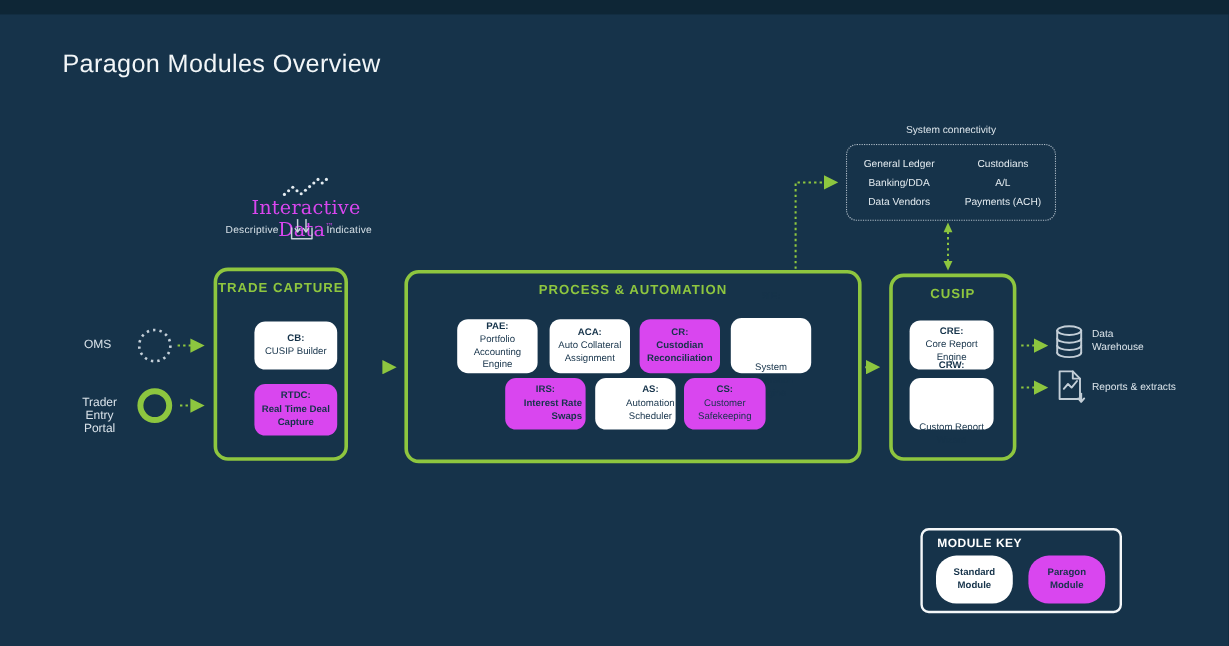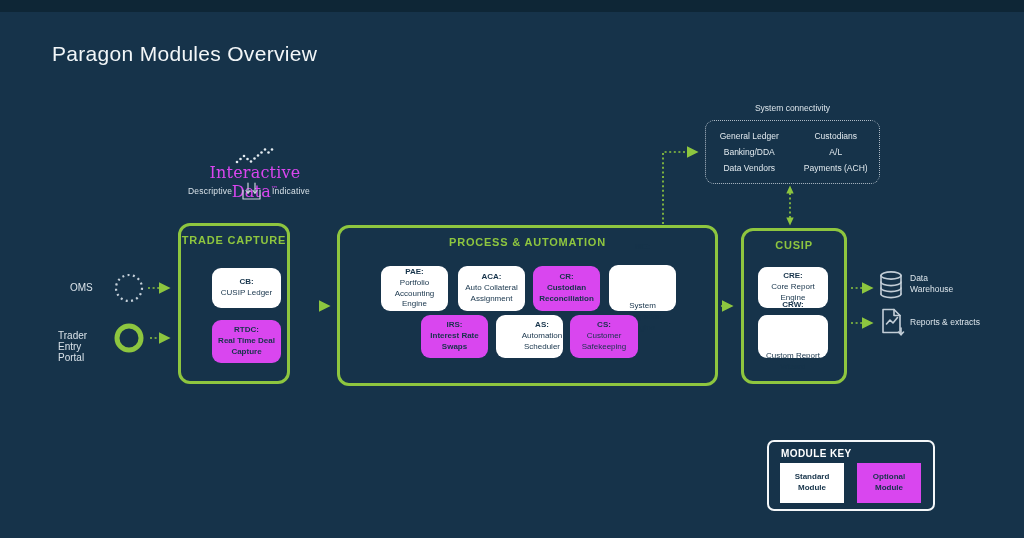--- a/index.html
+++ b/index.html
@@ -35,48 +35,48 @@
   .sysconn-box{left:705px;top:108px;width:175px;height:64px;border:1.5px dotted #AEBBC6;
     border-radius:9px;box-sizing:border-box;display:flex;}
   .sysconn-col{flex:1;display:flex;flex-direction:column;align-items:center;justify-content:center;gap:6px;
     font-size:8.5px;color:#E2EAEF;}
   
   .output-label{font-size:8.5px;color:#DCE5EB;line-height:1.3;}
   
   .modkey{left:767px;top:428px;width:168px;height:71px;border:2px solid #F4F7F9;border-radius:7px;
     box-sizing:border-box;}
   .modkey-title{position:absolute;left:12px;top:6px;font-size:10px;font-weight:bold;color:#FFFFFF;letter-spacing:.4px;}
-  .keybox{position:absolute;width:64px;height:40px;border-radius:0;display:flex;align-items:center;justify-content:center;
+  .keybox{position:absolute;width:64px;height:40px;border-radius:17px;display:flex;align-items:center;justify-content:center;
     text-align:center;font-size:8px;font-weight:bold;color:#16334A;line-height:1.35;padding:0 6px;box-sizing:border-box;}
   svg.overlay{position:absolute;left:0;top:0;pointer-events:none;}
   .dot-line{stroke:#8DC63F;stroke-width:1.7;stroke-dasharray:2 2.6;fill:none;}
   .icon-stroke{stroke:#C3CED7;stroke-width:1.6;fill:none;stroke-linecap:round;stroke-linejoin:round;}
 </style>
 </head>
 <body>
 
 <div id="stage">
 
   <div class="abs page-title">Paragon Modules Overview</div>
 
   <div class="abs logo-word">
     <span>Interactive Data</span><sup>™</sup>
   </div>
   <div class="abs logo-sub" style="left:188px;width:50px;text-align:left;">Descriptive</div>
   <div class="abs logo-sub" style="left:272px;width:60px;">Indicative</div>
 
   <div class="abs input-label" style="left:70px;top:270px;width:38px;">OMS</div>
-  <div class="abs input-label" style="left:58px;top:318px;width:50px;text-align:left;">Trader Entry Portal</div>
+  <div class="abs input-label" style="left:58px;top:318px;width:50px;text-align:center;">Trader Entry Portal</div>
 
   <div class="abs bigbox" style="left:178px;top:211px;width:112px;height:161px;">
     <div class="bigbox-title">TRADE CAPTURE</div>
   </div>
   <div class="abs module m-white" style="left:212px;top:256px;width:69px;height:40px;">
     <div class="m-acronym">CB:</div>
-    <div class="m-name">CUSIP Ledger</div>
+    <div class="m-name">CUSIP Builder</div>
   </div>
   <div class="abs module m-green bold-body" style="left:212px;top:308px;width:69px;height:43px;">
     <div class="m-acronym">RTDC:</div>
     <div class="m-name">Real Time Deal Capture</div>
   </div>
 
   <div class="abs bigbox" style="left:337px;top:213px;width:381px;height:161px;">
     <div class="bigbox-title">PROCESS &amp; AUTOMATION</div>
   </div>
   <div class="abs module m-white" style="left:381px;top:254px;width:67px;height:45px;">
@@ -88,21 +88,21 @@
     <div class="m-name">Auto Collateral Assignment</div>
   </div>
   <div class="abs module m-green bold-body" style="left:533px;top:254px;width:67px;height:45px;">
     <div class="m-acronym">CR:</div>
     <div class="m-name">Custodian Reconciliation</div>
   </div>
   <div class="abs module m-white" style="left:609px;top:253px;width:67px;height:46px;gap:48px;">
     <div class="m-acronym">SIE:</div>
     <div class="m-name">System Integration Engine</div>
   </div>
-  <div class="abs module m-green bold-body" style="left:421px;top:303px;width:67px;height:43px;">
+  <div class="abs module m-green bold-body" style="left:421px;top:303px;width:67px;height:43px;text-align:right;">
     <div class="m-acronym">IRS:</div>
     <div class="m-name">Interest Rate Swaps</div>
   </div>
   <div class="abs module m-white" style="left:496px;top:303px;width:67px;height:43px;padding-left:28px;">
     <div class="m-acronym">AS:</div>
     <div class="m-name">Automation Scheduler</div>
   </div>
   <div class="abs module m-green" style="left:570px;top:303px;width:68px;height:43px;">
     <div class="m-acronym">CS:</div>
     <div class="m-name">Customer Safekeeping</div>
@@ -133,21 +133,21 @@
       <div>Payments (ACH)</div>
     </div>
   </div>
 
   <div class="abs output-label" style="left:910px;top:261px;width:58px;">Data Warehouse</div>
   <div class="abs output-label" style="left:910px;top:305px;width:90px;">Reports &amp; extracts</div>
 
   <div class="abs modkey">
     <div class="modkey-title">MODULE KEY</div>
     <div class="keybox m-white" style="left:11px;top:21px;">Standard Module</div>
-    <div class="keybox m-green" style="left:88px;top:21px;">Optional Module</div>
+    <div class="keybox m-green" style="left:88px;top:21px;">Paragon Module</div>
   </div>
 
   <svg class="overlay" width="1024" height="538" viewBox="0 0 1024 538">
     <defs>
       <marker id="ah" markerWidth="7" markerHeight="7" refX="5.5" refY="3.5" orient="auto">
         <path d="M0,0 L7,3.5 L0,7 Z" fill="#8DC63F"></path>
       </marker>
     </defs>
 
     <g fill="#E4ECF1">

